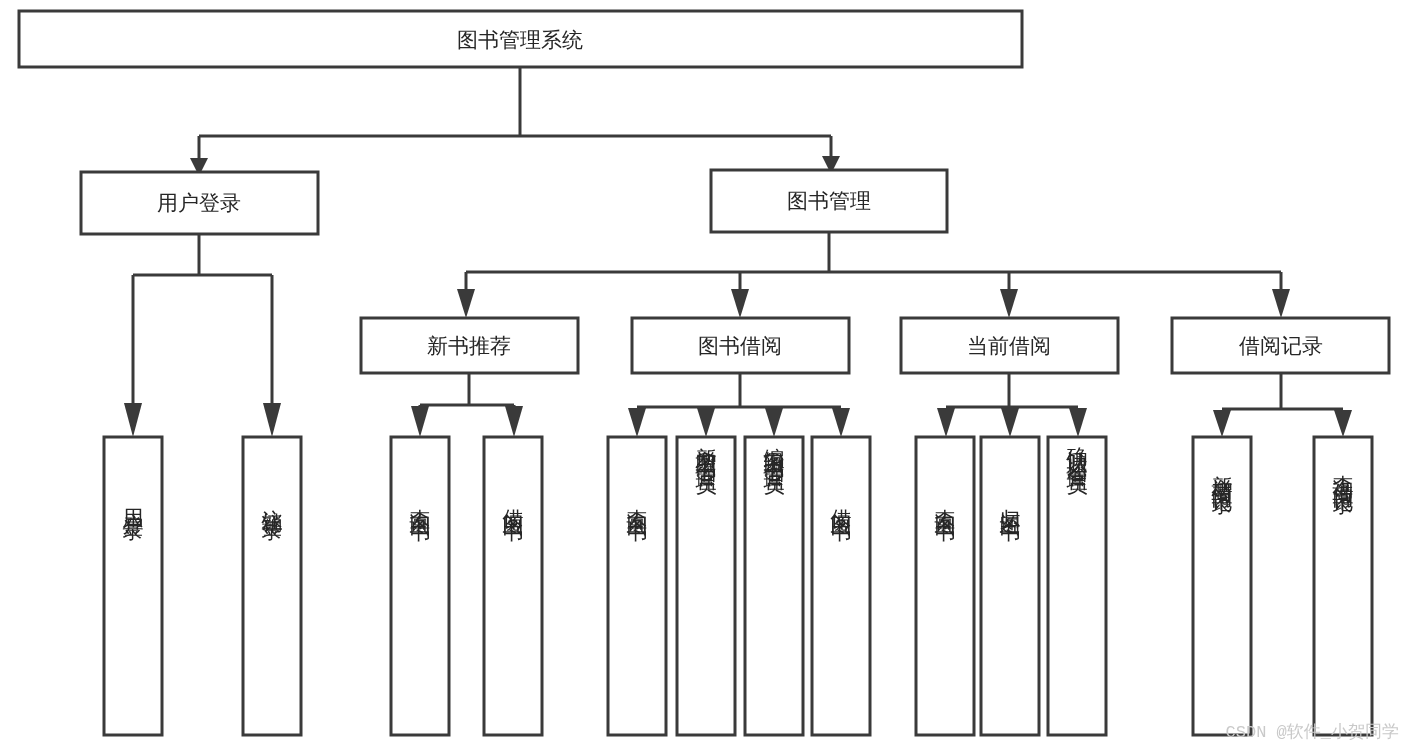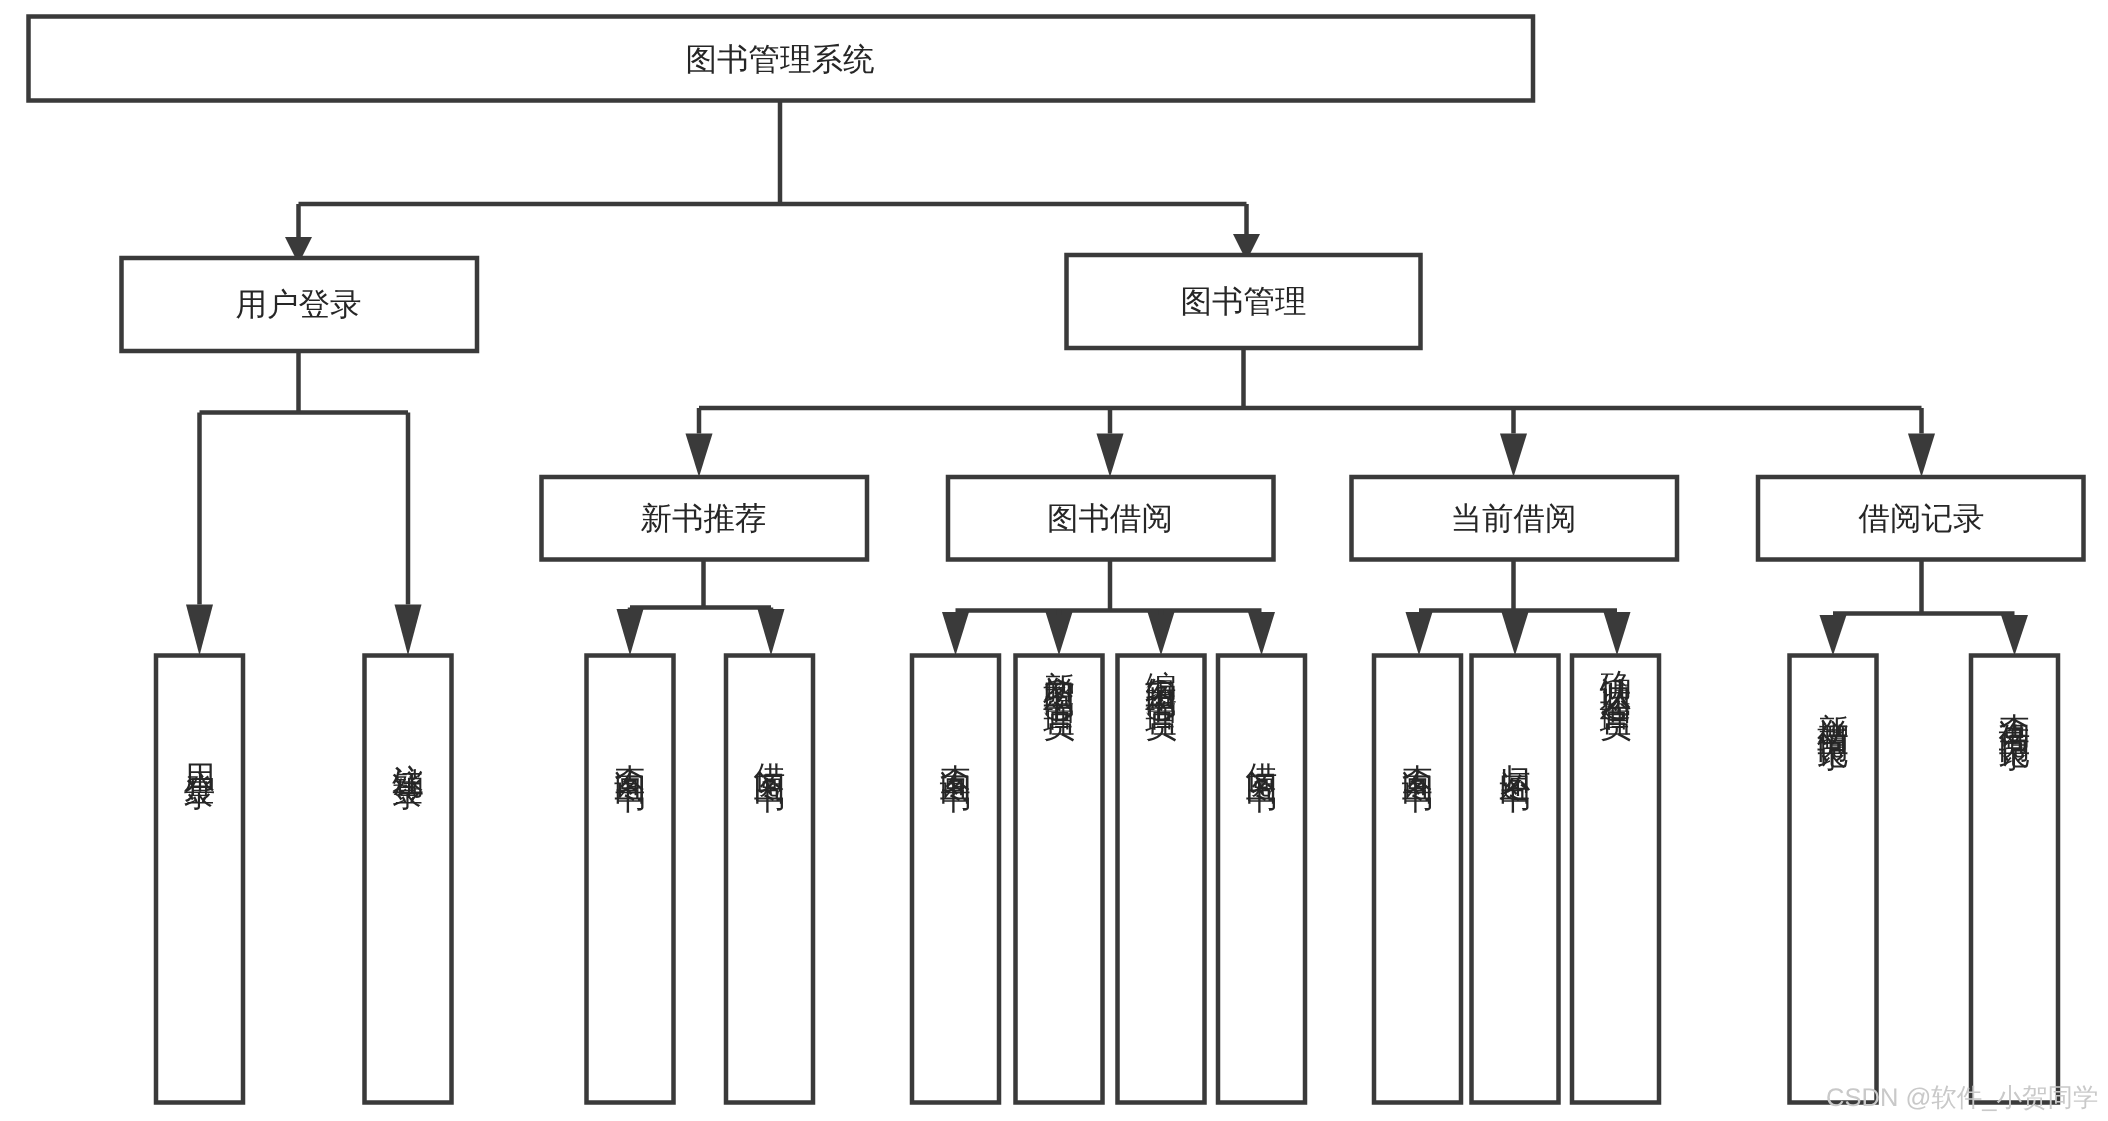--- a/index.html
+++ b/index.html
@@ -22,21 +22,21 @@
   .leaf-label{
     font-family:"DejaVu Sans","Liberation Sans",sans-serif;
     font-size:21px;fill:#262626;
     text-anchor:middle;
     writing-mode:vertical-rl;
     glyph-orientation-vertical:0;
     letter-spacing:4px;
   }
   .watermark{
     position:absolute;right:6px;bottom:4px;
-    font-family:Liberation Sans, sans-serif;
+    font-family:Liberation Mono, monospace;
     font-size:17px;color:#c9c9c9;
     white-space:nowrap;pointer-events:none;
     user-select:none;
   }
 </style>
 </head>
 <body>
 
 <svg id="diagram" viewBox="0 0 1405 747" xmlns="http://www.w3.org/2000/svg">
 

